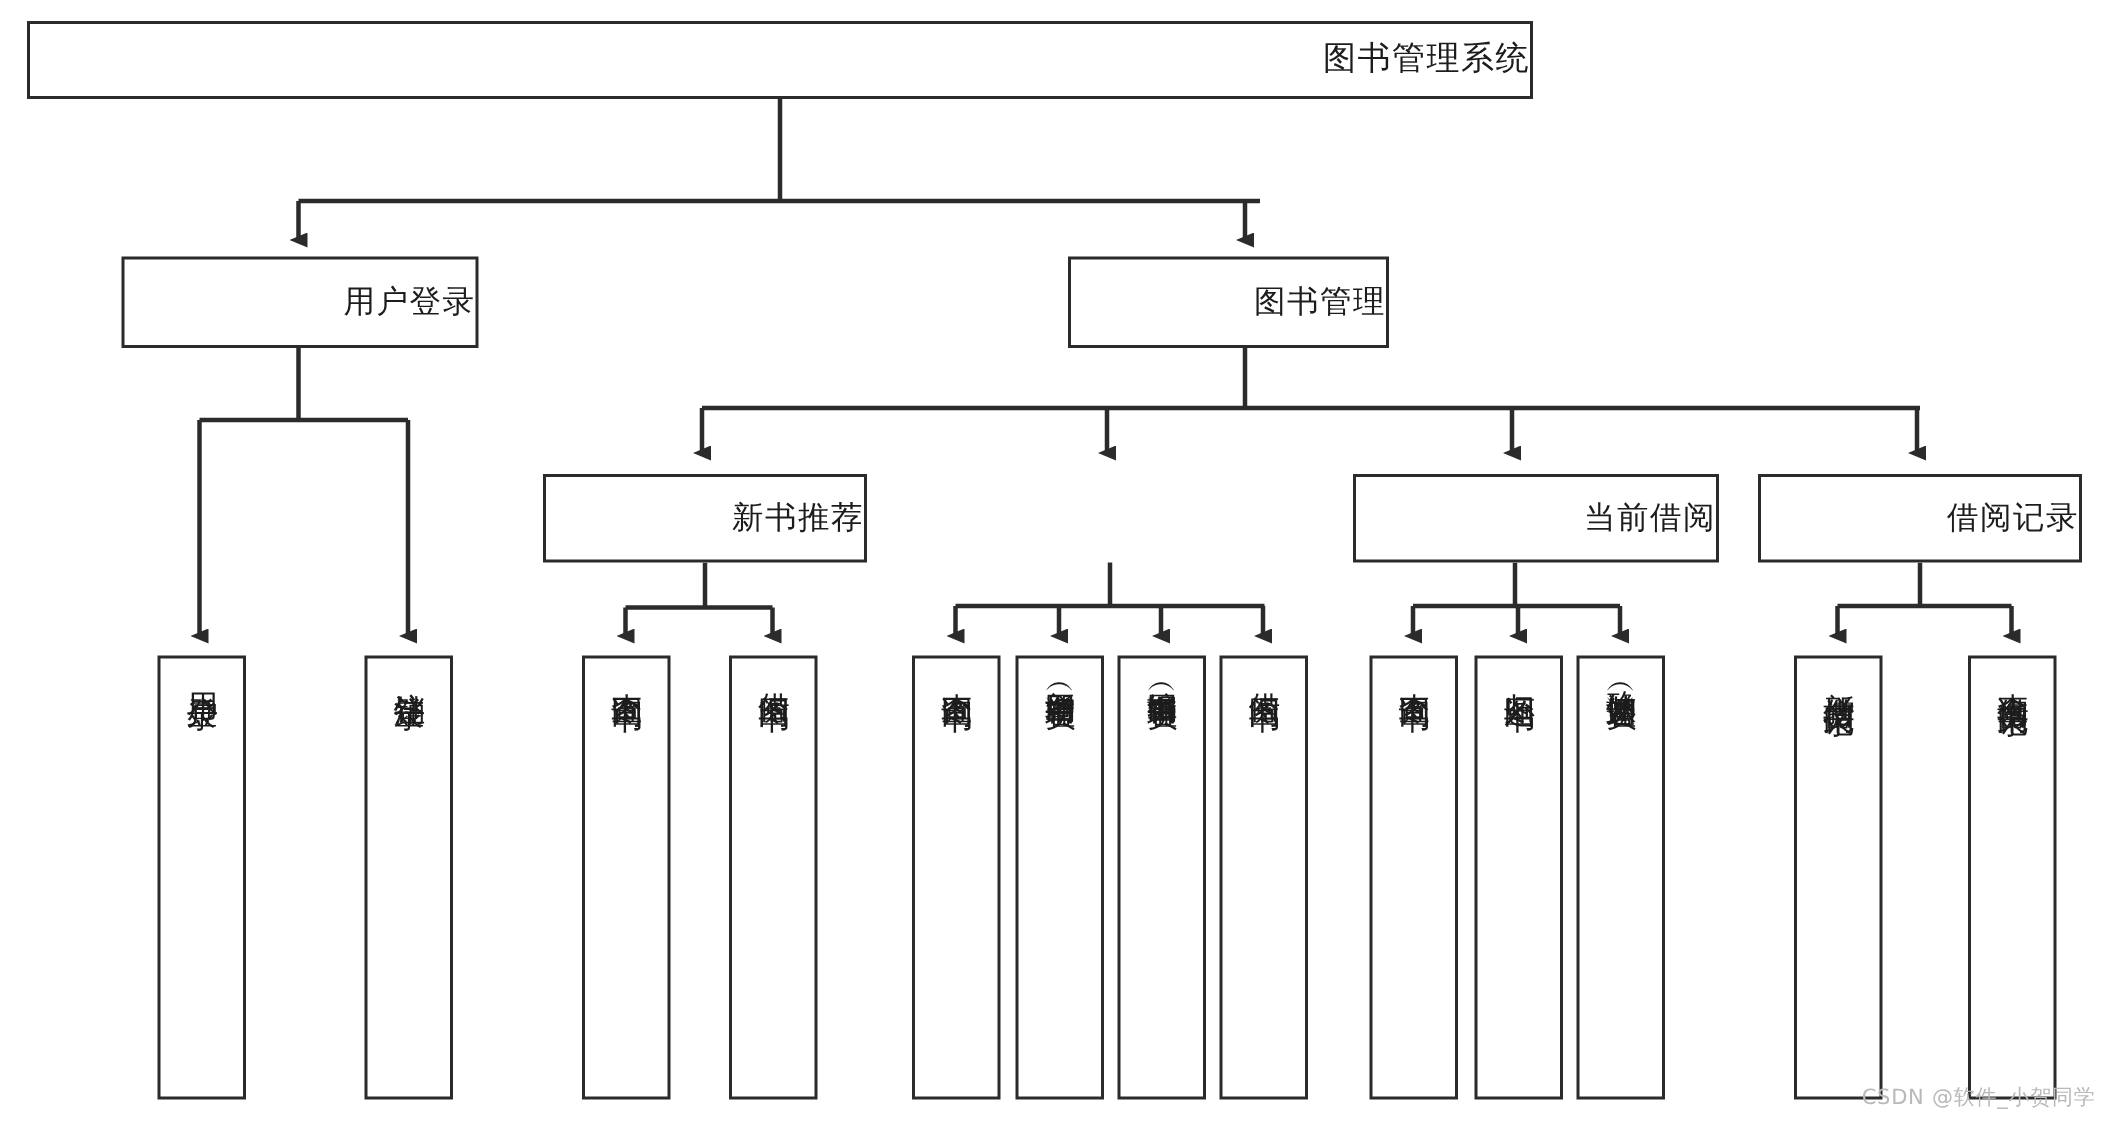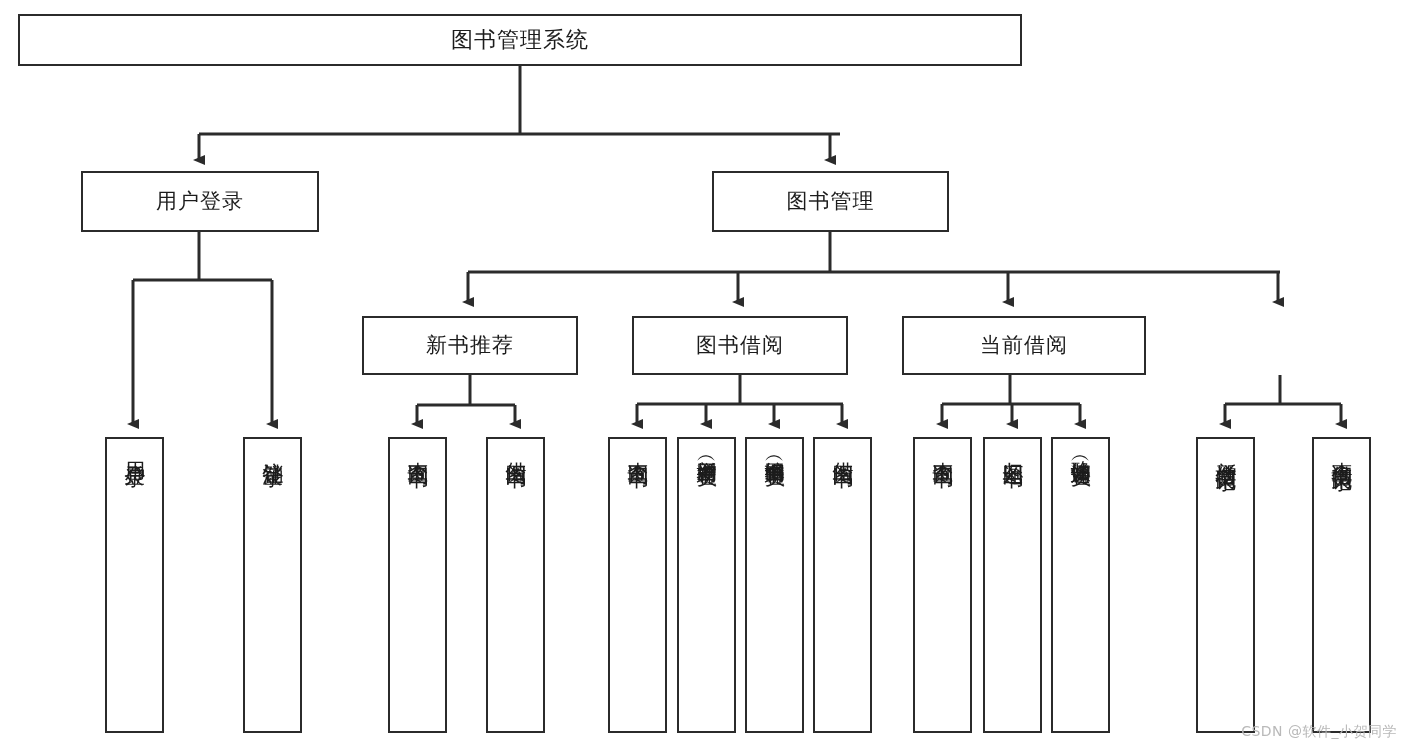--- a/index.html
+++ b/index.html
@@ -23,21 +23,21 @@
     height: 747px;
     pointer-events: none;
   }
   .node {
     position: absolute;
     box-sizing: border-box;
     border: 2px solid #2b2b2b;
     background: #ffffff;
     display: flex;
     align-items: center;
-    justify-content: center;
+    justify-content: flex-end;
     color: #1c1c1c;
   }
   .node.horiz {
     font-size: 21px;
     letter-spacing: 1px;
     line-height: 1.2;
   }
   .node.root {
     font-size: 22px;
   }
@@ -124,32 +124,32 @@
     </g>
   </svg>
 
   <div class="node horiz root" style="left:18px; top:14px; width:1004px; height:52px;">
     <span>图书管理系统</span>
   </div>
 
   <div class="node horiz" style="left:81px; top:171px; width:238px; height:61px;">
     <span>用户登录</span>
   </div>
-  <div class="node horiz" style="left:712px; top:171px; width:237px; height:61px;">
+  <div class="node horiz" style="left:712px; top:171px; width:214px; height:61px;">
     <span>图书管理</span>
   </div>
 
   <div class="node horiz" style="left:362px; top:316px; width:216px; height:59px;">
     <span>新书推荐</span>
   </div>
-  <div class="node horiz" style="left:632px; top:316px; width:216px; height:59px;">
-    <span>图书借阅</span>
-  </div>
   <div class="node horiz" style="left:902px; top:316px; width:244px; height:59px;">
     <span>当前借阅</span>
+  </div>
+  <div class="node horiz" style="left:1172px; top:316px; width:216px; height:59px;">
+    <span>借阅记录</span>
   </div>
 
   <div class="node vert" style="left:105px; top:437px; width:59px; height:296px;">
     <span class="vlabel">用户登录</span>
   </div>
   <div class="node vert" style="left:243px; top:437px; width:59px; height:296px;">
     <span class="vlabel">注销登录</span>
   </div>
 
   <div class="node vert" style="left:388px; top:437px; width:59px; height:296px;">

